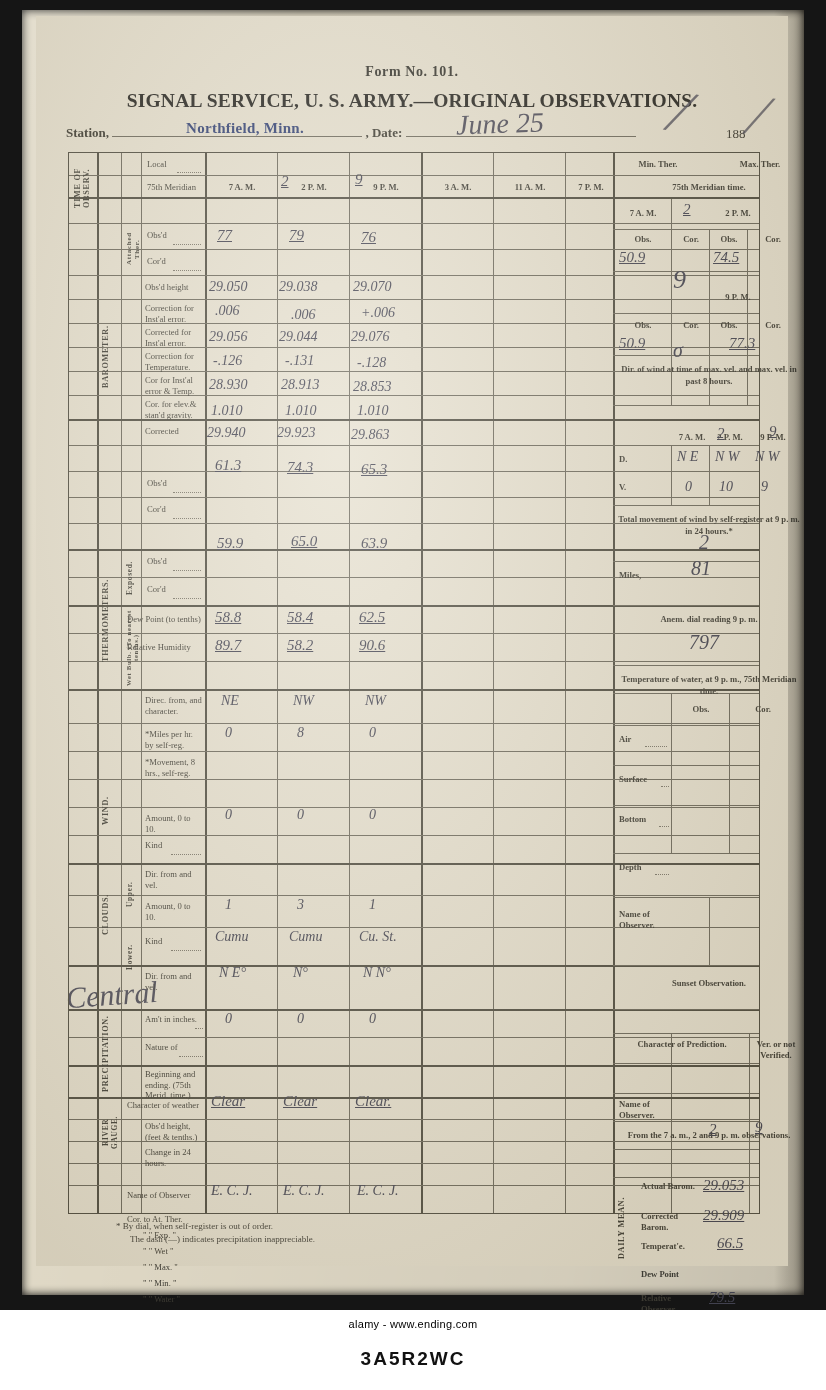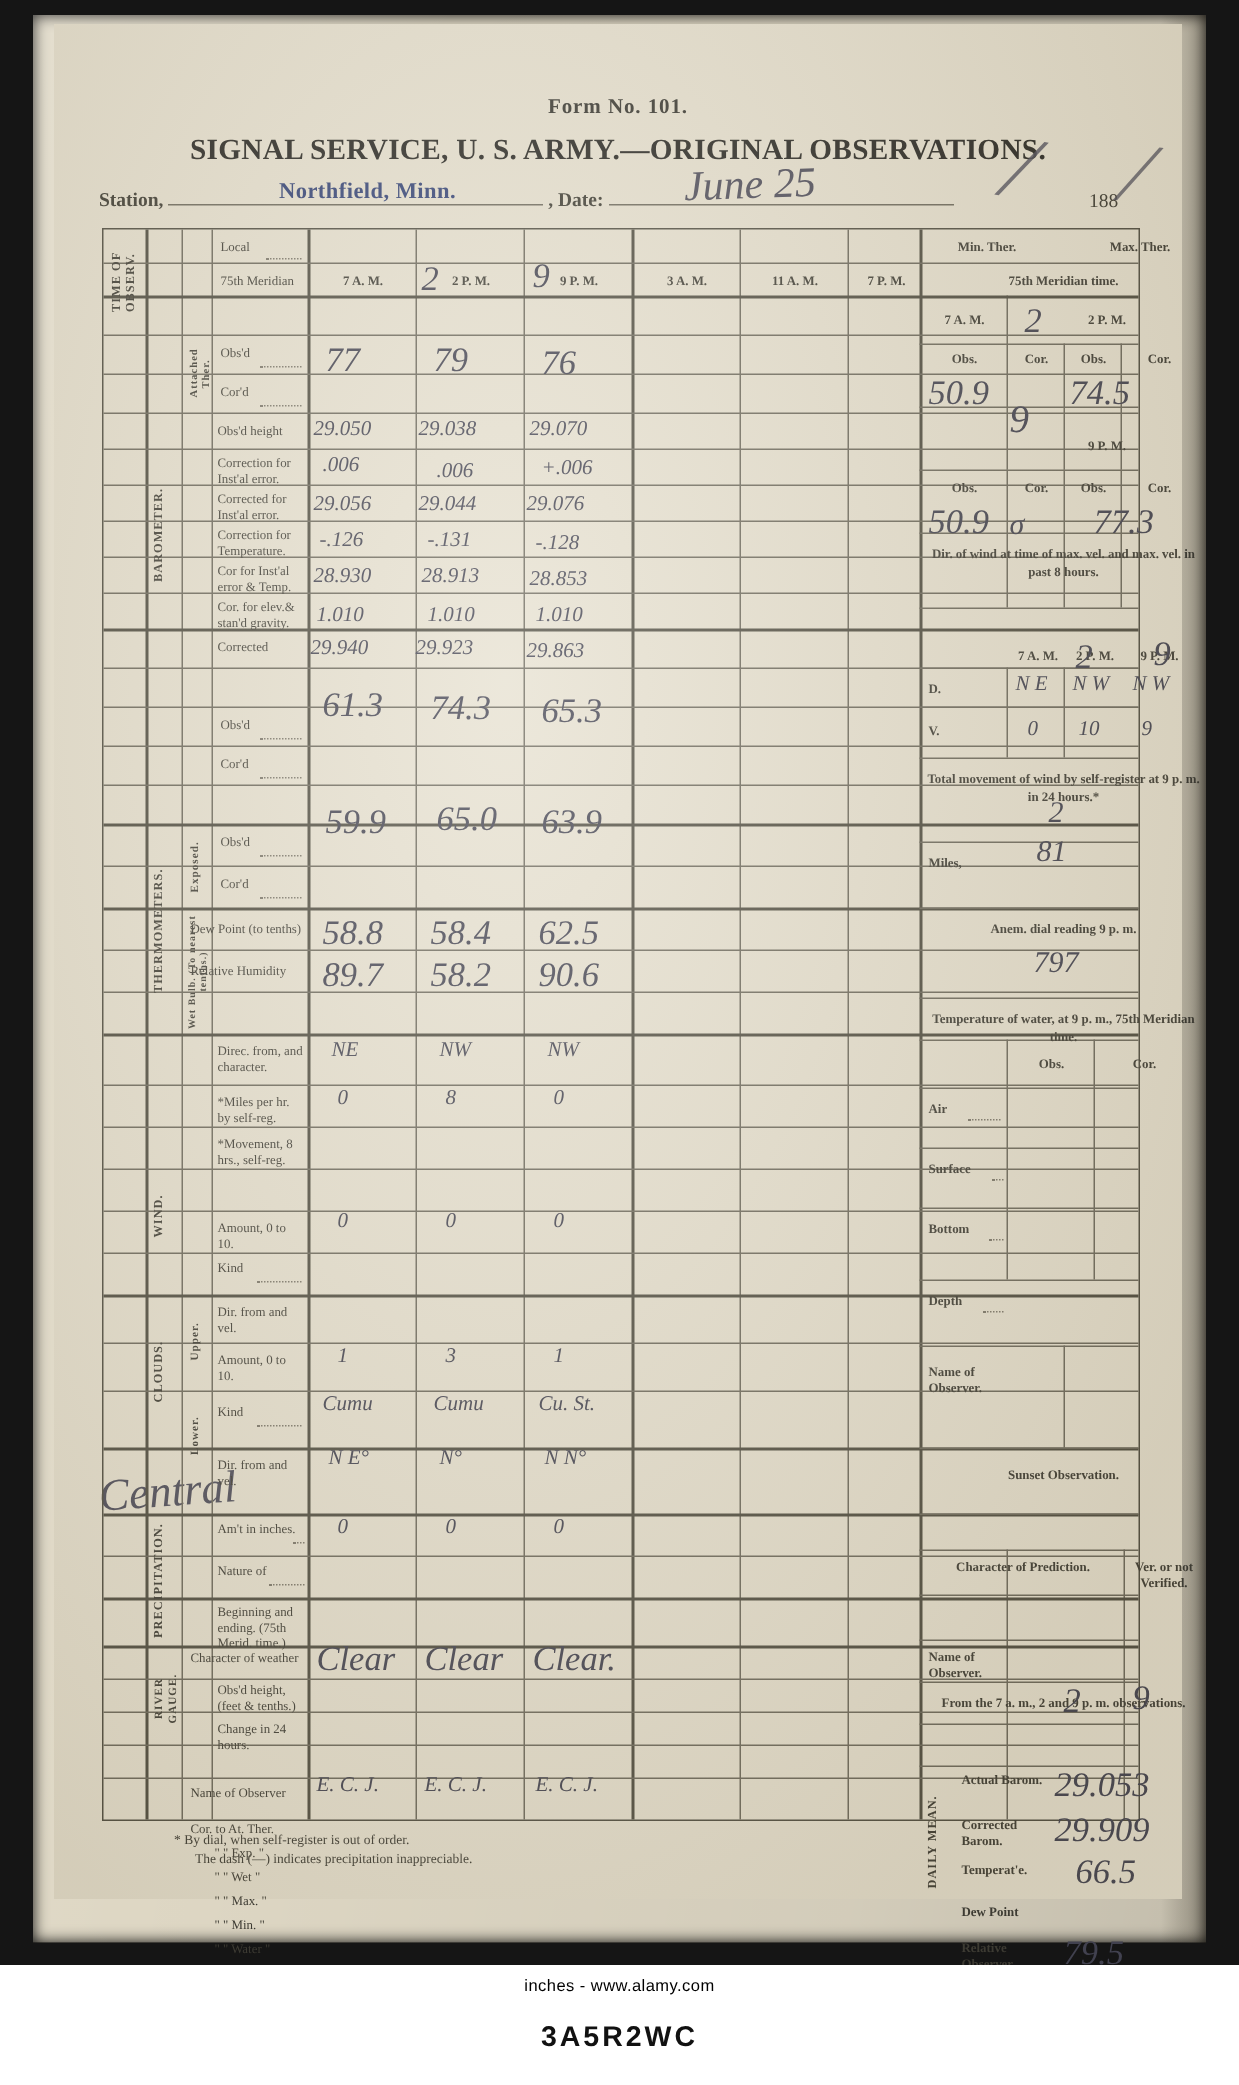--- a/index.html
+++ b/index.html
@@ -111,21 +111,21 @@
   }
   .dots{
     position:absolute;border-bottom:1px dotted #7a7568;height:1px;
   }
 
   .hw{
     position:absolute;color:#41414f;font-style:italic;
     font-family:"Liberation Serif", serif;white-space:nowrap;
   }
   .hw.sm{font-size:14px;}
-  .hw.md{font-size:23px;}
+  .hw.md{font-size:15px;text-decoration:underline;}
   .hw.lg{font-size:20px;}
   .hw.xl{font-size:26px;}
 
   .footnote{
     position:absolute;left:80px;top:1204px;font-size:9px;color:#3d3b33;
     line-height:1.45;
   }
   .central{
     position:absolute;left:30px;top:962px;font-size:30px;color:#4b4a58;
     font-style:italic;transform:rotate(-4deg);
@@ -499,14 +499,14 @@
       <div class="footnote">
         <div>* By dial, when self-register is out of order.</div>
         <div style="margin-left:14px">The dash (—) indicates precipitation inappreciable.</div>
       </div>
 
     </div>
   </div>
 </div>
 
 <div class="bottom-strip"></div>
-<div class="alamy">inches - www.alamy.com</div>
+<div class="alamy">alamy - www.ending.com</div>
 <div class="alamy-id">3A5R2WC</div>
 
 </body></html>

